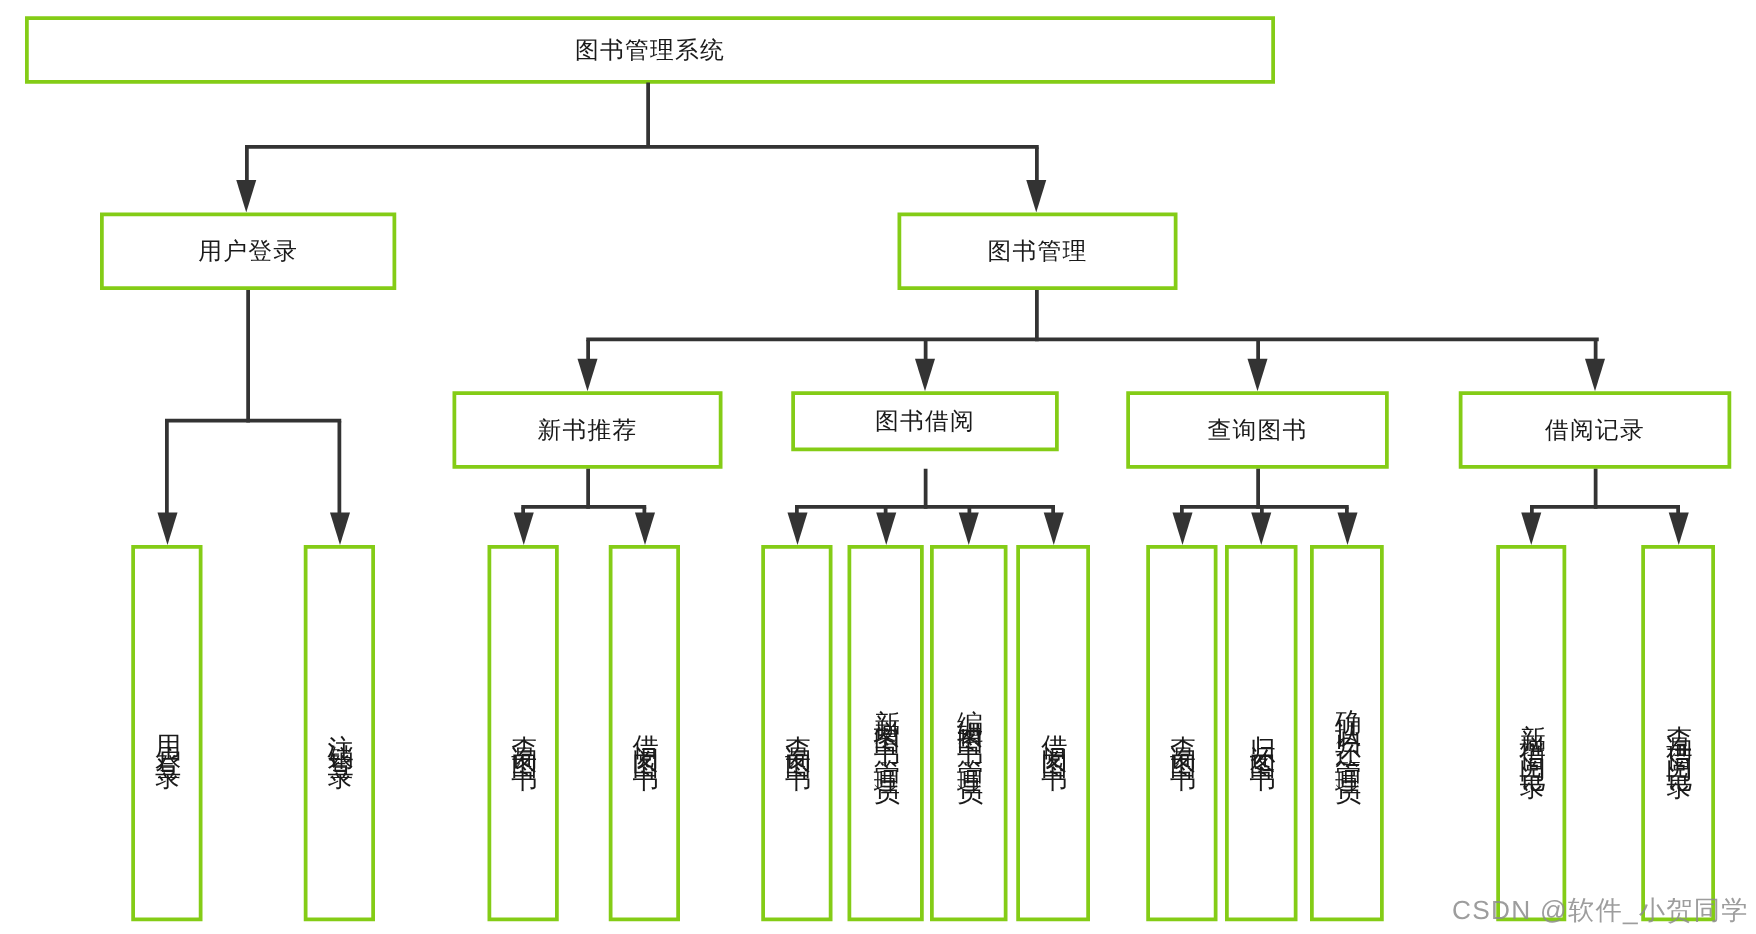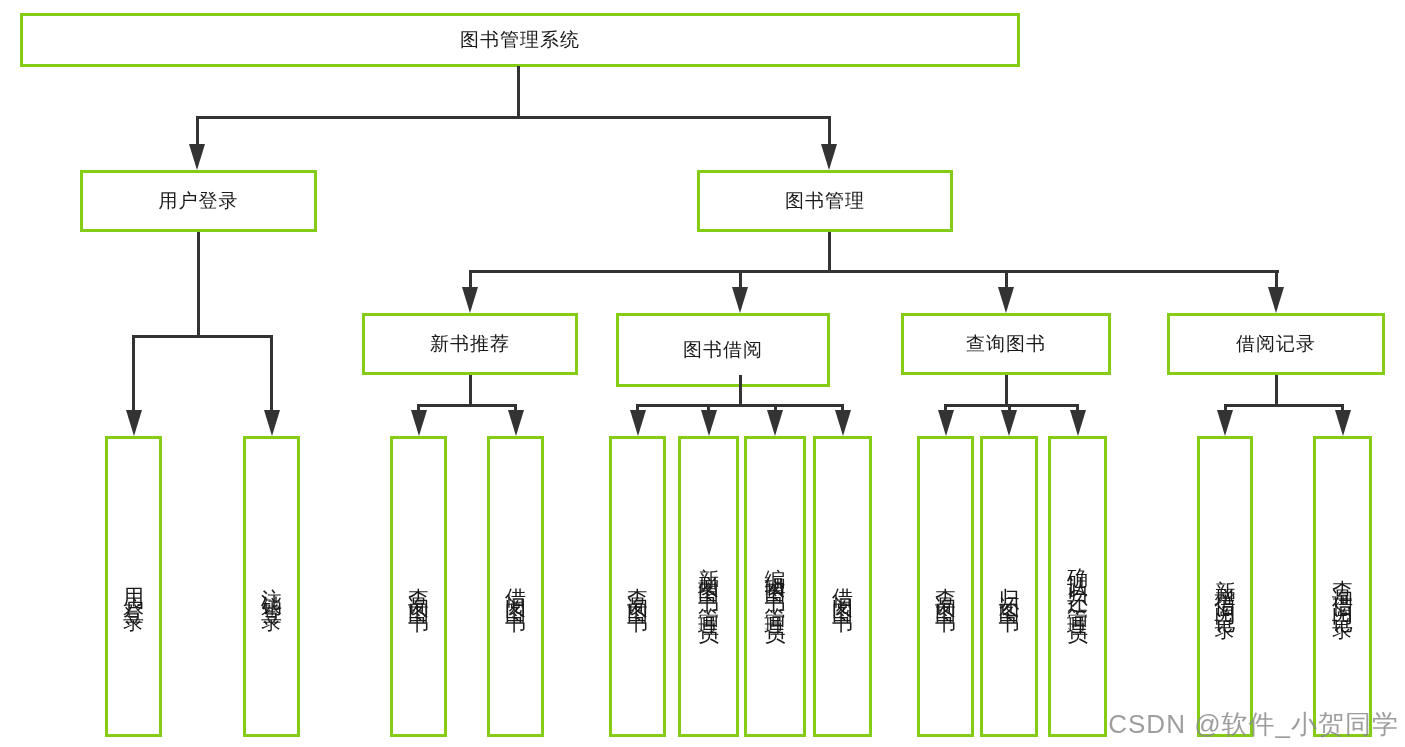--- a/index.html
+++ b/index.html
@@ -18,60 +18,60 @@
     font-size:21px; letter-spacing:8px; white-space:normal;
   }
   .line { position:absolute; background:#333333; }
   .arrow {
     position:absolute; width:0; height:0;
     border-left:8px solid transparent; border-right:8px solid transparent;
     border-top:26px solid #333333;
   }
   .watermark {
     position:absolute; right:6px; bottom:5px;
-    font-size:26px; color:rgba(140,140,140,0.85); letter-spacing:1px;
+    font-size:21px; color:rgba(140,140,140,0.85); letter-spacing:1px;
   }
 </style>
 </head>
 <body>
 
 <div class="stage">
 
   <div class="box" style="left:20px; top:13px; width:1000px; height:54px;">图书管理系统</div>
 
   <div class="line" style="left:517px; top:66px; width:3px; height:52px;"></div>
   <div class="line" style="left:196px; top:116px; width:635px; height:3px;"></div>
   <div class="line" style="left:196px; top:118px; width:3px; height:28px;"></div>
   <div class="line" style="left:828px; top:118px; width:3px; height:28px;"></div>
   <div class="arrow" style="left:189px; top:144px;"></div>
   <div class="arrow" style="left:821px; top:144px;"></div>
 
   <div class="box" style="left:80px; top:170px; width:237px; height:62px;">用户登录</div>
-  <div class="box" style="left:697px; top:170px; width:256px; height:62px;">图书管理</div>
+  <div class="box" style="left:718px; top:170px; width:224px; height:62px;">图书管理</div>
 
   <div class="line" style="left:197px; top:232px; width:3px; height:106px;"></div>
   <div class="line" style="left:132px; top:335px; width:141px; height:3px;"></div>
   <div class="line" style="left:132px; top:337px; width:3px; height:76px;"></div>
   <div class="line" style="left:270px; top:337px; width:3px; height:76px;"></div>
   <div class="arrow" style="left:126px; top:410px;"></div>
   <div class="arrow" style="left:264px; top:410px;"></div>
 
   <div class="line" style="left:828px; top:232px; width:3px; height:41px;"></div>
   <div class="line" style="left:469px; top:270px; width:810px; height:3px;"></div>
   <div class="line" style="left:469px; top:272px; width:3px; height:18px;"></div>
   <div class="line" style="left:739px; top:272px; width:3px; height:18px;"></div>
   <div class="line" style="left:1005px; top:272px; width:3px; height:18px;"></div>
   <div class="line" style="left:1275px; top:272px; width:3px; height:18px;"></div>
   <div class="arrow" style="left:462px; top:287px;"></div>
   <div class="arrow" style="left:732px; top:287px;"></div>
   <div class="arrow" style="left:998px; top:287px;"></div>
   <div class="arrow" style="left:1268px; top:287px;"></div>
 
   <div class="box" style="left:362px; top:313px; width:216px; height:62px;">新书推荐</div>
-  <div class="box" style="left:616px; top:313px; width:214px; height:74px;font-family:Liberation Serif, serif;">图书借阅</div>
+  <div class="box" style="left:633px; top:313px; width:214px; height:48px;font-family:Liberation Serif, serif;">图书借阅</div>
   <div class="box" style="left:901px; top:313px; width:210px; height:62px;">查询图书</div>
   <div class="box" style="left:1167px; top:313px; width:218px; height:62px;">借阅记录</div>
 
   <div class="line" style="left:469px; top:375px; width:3px; height:32px;"></div>
   <div class="line" style="left:417px; top:404px; width:100px; height:3px;"></div>
   <div class="line" style="left:417px; top:406px; width:3px; height:8px;"></div>
   <div class="line" style="left:514px; top:406px; width:3px; height:8px;"></div>
   <div class="arrow" style="left:411px; top:410px;"></div>
   <div class="arrow" style="left:508px; top:410px;"></div>
 

